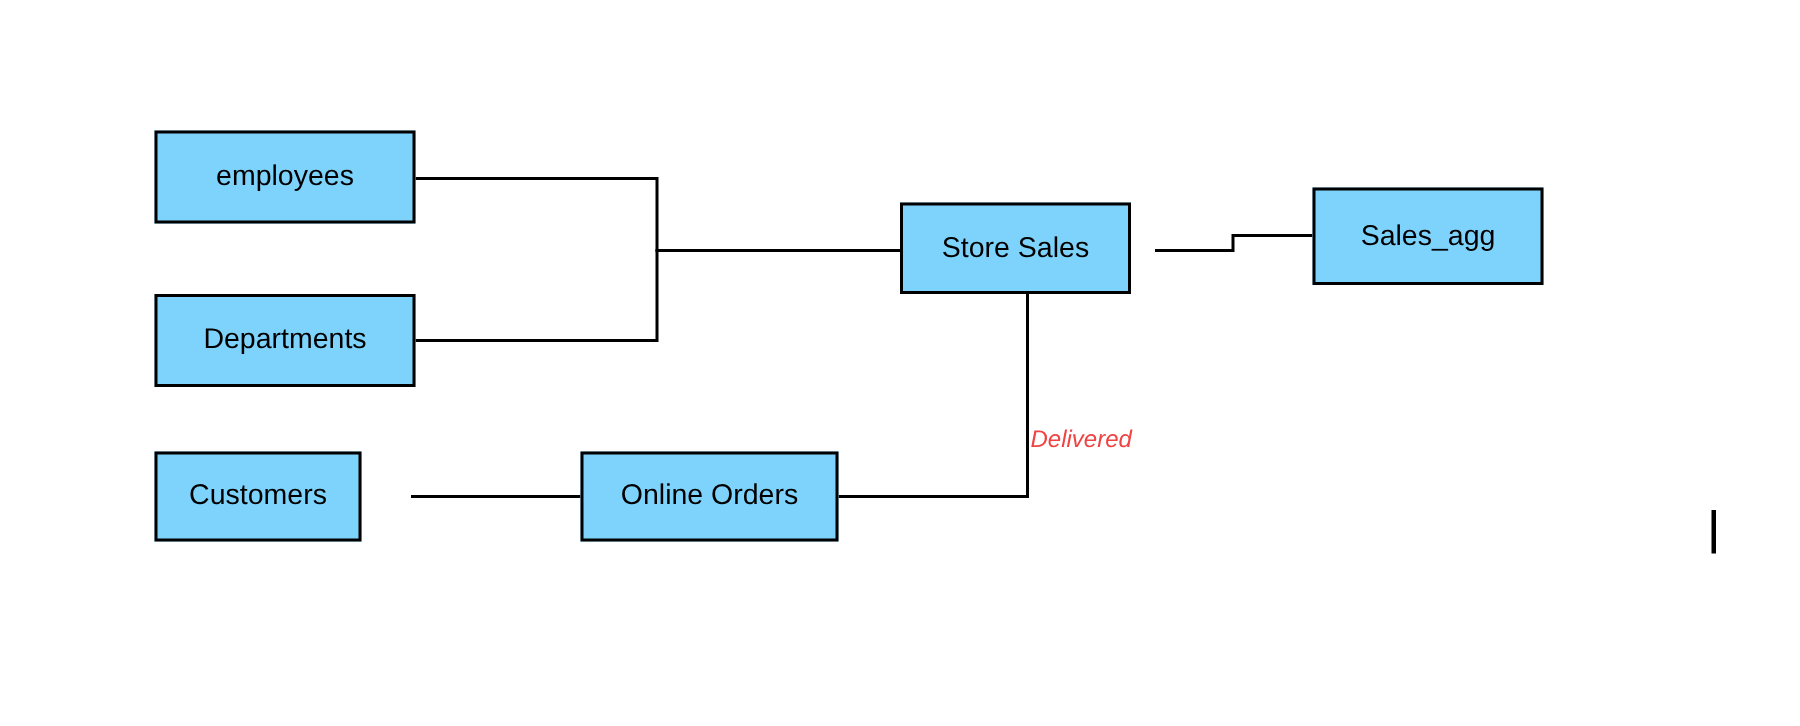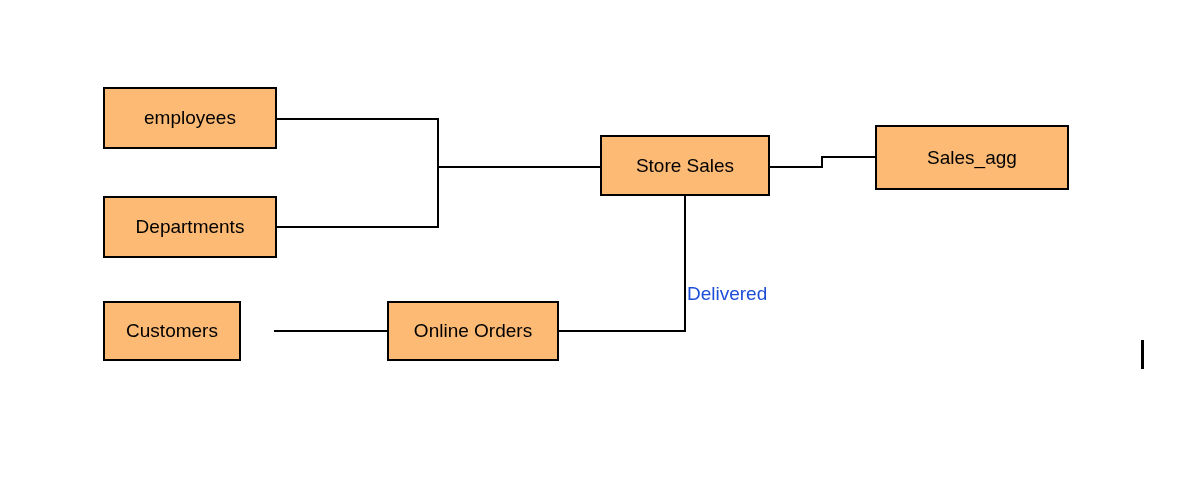--- a/index.html
+++ b/index.html
@@ -23,44 +23,45 @@
     height: 484px;
   }
   .edges-layer polyline {
     fill: none;
     stroke: #000000;
     stroke-width: 2;
   }
   .node {
     position: absolute;
     box-sizing: border-box;
-    background: #fdba74;
+    background: #7dd3fc;
     border: 2px solid #000000;
     display: flex;
     align-items: center;
     justify-content: center;
     font-size: 19px;
     color: #000000;
     white-space: nowrap;
     cursor: default;
   }
   .pos-employees     { left: 103px; top:  87px; width: 174px; height: 62px; }
   .pos-departments   { left: 103px; top: 196px; width: 174px; height: 62px; align-items: center; }
   .pos-customers     { left: 103px; top: 301px; width: 138px; height: 60px; }
   .pos-online-orders { left: 387px; top: 301px; width: 172px; height: 60px; text-align: right; }
-  .pos-store-sales   { left: 600px; top: 135px; width: 170px; height: 61px; }
-  .pos-sales-agg     { left: 875px; top: 125px; width: 194px; height: 65px; }
+  .pos-store-sales   { left: 600px; top: 135px; width: 154px; height: 61px; }
+  .pos-sales-agg     { left: 875px; top: 125px; width: 154px; height: 65px; }
   .edge-label {
     position: absolute;
     left: 687px;
     top: 283px;
-    font-size: 19px;
+    font-size: 16px;
     line-height: 22px;
-    color: #1d4ed8;
+    color: #ef4444;
     white-space: nowrap;
+    font-style: italic;
   }
   .text-cursor {
     position: absolute;
     left: 1141px;
     top: 340px;
     width: 3px;
     height: 29px;
     background: #000000;
   }
 </style>

